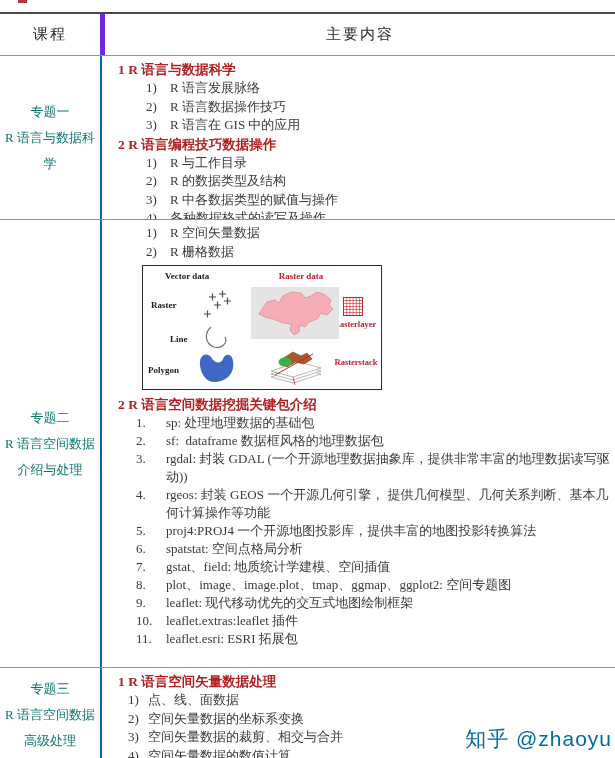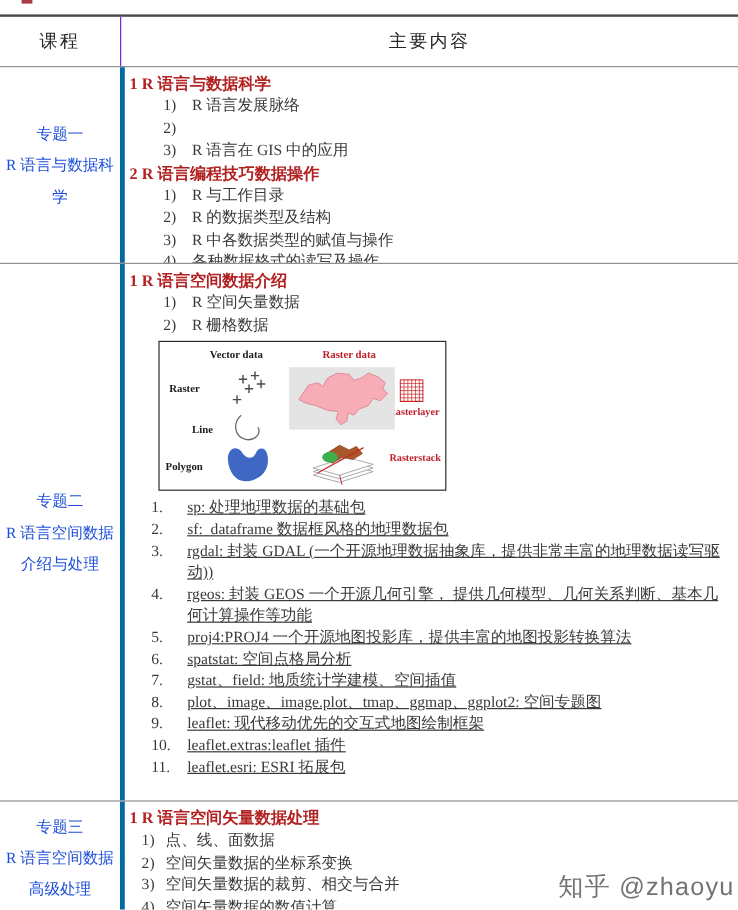--- a/index.html
+++ b/index.html
@@ -4,55 +4,55 @@
 <style>
   html,body{margin:0;padding:0;}
   body{
     width:615px;height:758px;overflow:hidden;background:#ffffff;position:relative;
     font-family:"Liberation Serif","DejaVu Serif",serif;color:#3a3a3a;
   }
   .redfrag{position:absolute;left:18px;top:0;width:9px;height:3px;background:#a93a40;}
   .table{margin-top:12px;border-top:2px solid #484848;}
   .hrow{display:grid;grid-template-columns:100px 1fr;height:41px;border-bottom:1px solid #909090;}
   .hcell{display:flex;align-items:center;justify-content:center;font-size:15px;letter-spacing:2px;color:#262626;text-align:center;}
-  .hcell.right{border-left:1px solid #6d28d9;}
+  .hcell.right{border-left:5px solid #6d28d9;}
   .brow{display:grid;grid-template-columns:100px 1fr;}
   .brow.r0{height:163px;border-bottom:1px solid #909090;}
   .brow.r1{height:447px;border-bottom:1px solid #909090;}
   .brow.r2{height:93px;}
   .topic{display:flex;flex-direction:column;align-items:center;justify-content:center;
-         font-size:13px;line-height:26px;color:#1d4ed8;text-align:center;}
-  .content{border-left:4px solid #0369a1;padding:4px 4px 2px 4px;overflow:hidden;}
+         font-size:13px;line-height:26px;color:#0f766e;text-align:center;}
+  .content{border-left:2px solid #0369a1;padding:4px 4px 2px 16px;overflow:hidden;}
   .sec-heading{color:#b22222;font-weight:bold;font-size:13.5px;line-height:19px;white-space:pre-wrap;}
   .sub{display:flex;font-size:13px;line-height:18.5px;}
   .sub .num{flex:0 0 24px;margin-left:28px;}
   .sub .txt{white-space:pre-wrap;}
   .r2 .sub .num{margin-left:10px;flex-basis:20px;}
   .pkg{display:flex;font-size:13px;line-height:18px;}
   .pkg .num{flex:0 0 30px;margin-left:18px;}
-  .pkg .txt{flex:1;white-space:pre-wrap;text-decoration:underline;}
+  .pkg .txt{flex:1;white-space:pre-wrap;}
   
   .diagram{position:relative;width:238px;height:123px;border:1px solid #2b2b2b;
            margin:4px 0 5px 24px;background:#fff;}
   .dlabel{position:absolute;font-weight:bold;font-size:9px;color:#1a1a1a;white-space:nowrap;}
   .dlabel.red{color:#c0202a;}
-  .vd-title{left:22px;top:5px;width:84px;text-align:center;}
+  .vd-title{left:22px;top:5px;width:84px;}
   .rd-title{left:114px;top:5px;width:88px;text-align:center;}
   .pt-label{left:8px;top:34px;}
   .ln-label{left:27px;top:68px;}
   .pg-label{left:5px;top:99px;text-align:right;}
   .rl-label{left:186px;top:53px;width:52px;font-size:8.5px;text-align:center;}
   .rs-label{left:188px;top:91px;width:50px;font-size:8.5px;text-align:center;}
   .pts{position:absolute;left:55px;top:21px;}
   .ln{position:absolute;left:58px;top:58px;}
   .poly{position:absolute;left:54px;top:85px;}
   .grayrect{position:absolute;left:108px;top:21px;width:88px;height:52px;background:#e4e4e4;}
   .grid{position:absolute;left:200px;top:31px;}
   .stack{position:absolute;left:123px;top:79px;}
-  .watermark{position:absolute;right:3px;bottom:5px;font-size:21px;color:#737373;
+  .watermark{position:absolute;right:3px;bottom:5px;font-size:21px;color:#0369a1;
              font-family:"Liberation Sans","DejaVu Sans",sans-serif;letter-spacing:1px;}
 </style>
 </head>
 <body>
 
 <div class="redfrag"></div>
 
 <div class="table">
 
   <div class="hrow">
@@ -67,20 +67,21 @@
       <span>学</span>
     </div>
     <div class="content">
       <div class="sec-heading">1 R 语言与数据科学</div>
       <div class="sub">
           <span class="num">1)</span>
           <span class="txt">R 语言发展脉络</span>
         </div>
       <div class="sub">
           <span class="num">2)</span>
+          <span class="txt">R 语言数据操作技巧</span>
         </div>
       <div class="sub">
           <span class="num">3)</span>
           <span class="txt">R 语言在 GIS 中的应用</span>
         </div>
       <div class="sec-heading">2 R 语言编程技巧数据操作</div>
       <div class="sub">
           <span class="num">1)</span>
           <span class="txt">R 与工作目录</span>
         </div>
@@ -99,21 +100,20 @@
     </div>
   </div>
 
   <div class="brow r1">
     <div class="topic">
       <span>专题二</span>
       <span>R 语言空间数据</span>
       <span>介绍与处理</span>
     </div>
     <div class="content">
-      <div class="sec-heading">1 R 语言空间数据介绍</div>
       <div class="sub">
           <span class="num">1)</span>
           <span class="txt">R 空间矢量数据</span>
         </div>
       <div class="sub">
           <span class="num">2)</span>
           <span class="txt">R 栅格数据</span>
         </div>
 
       <div class="diagram">
@@ -152,20 +152,21 @@
           <path d="M5 32 L33 23 L55 29 L27 38 Z" fill="#fdfdfd" stroke="#9a9a9a" stroke-width="0.7"></path>
           <path d="M5 29 L33 20 L55 26 L27 35 Z" fill="#fdfdfd" stroke="#9a9a9a" stroke-width="0.7"></path>
           <path d="M5 26 L33 17 L55 23 L27 32 Z" fill="#fdfdfd" stroke="#9a9a9a" stroke-width="0.7"></path>
           <path d="M16 14 L27 7 L35 11 L41 8 L46 14 L38 19 L29 17 L21 22 L14 18 Z" fill="#a9582c" stroke="#7d3a17" stroke-width="0.6"></path>
           <ellipse cx="19" cy="17" rx="6.5" ry="4.5" fill="#3cb04a"></ellipse>
           <path d="M9 30 L47 9" stroke="#c62828" stroke-width="1"></path>
           <path d="M27 32 L29 40" stroke="#c62828" stroke-width="0.8"></path>
         </svg>
       </div>
 
+      <div class="sec-heading">2 R 语言空间数据挖掘关键包介绍</div>
       <div class="pkg">
           <span class="num">1.</span>
           <span class="txt">sp: 处理地理数据的基础包</span>
         </div>
       <div class="pkg">
           <span class="num">2.</span>
           <span class="txt">sf:  dataframe 数据框风格的地理数据包</span>
         </div>
       <div class="pkg">
           <span class="num">3.</span>

